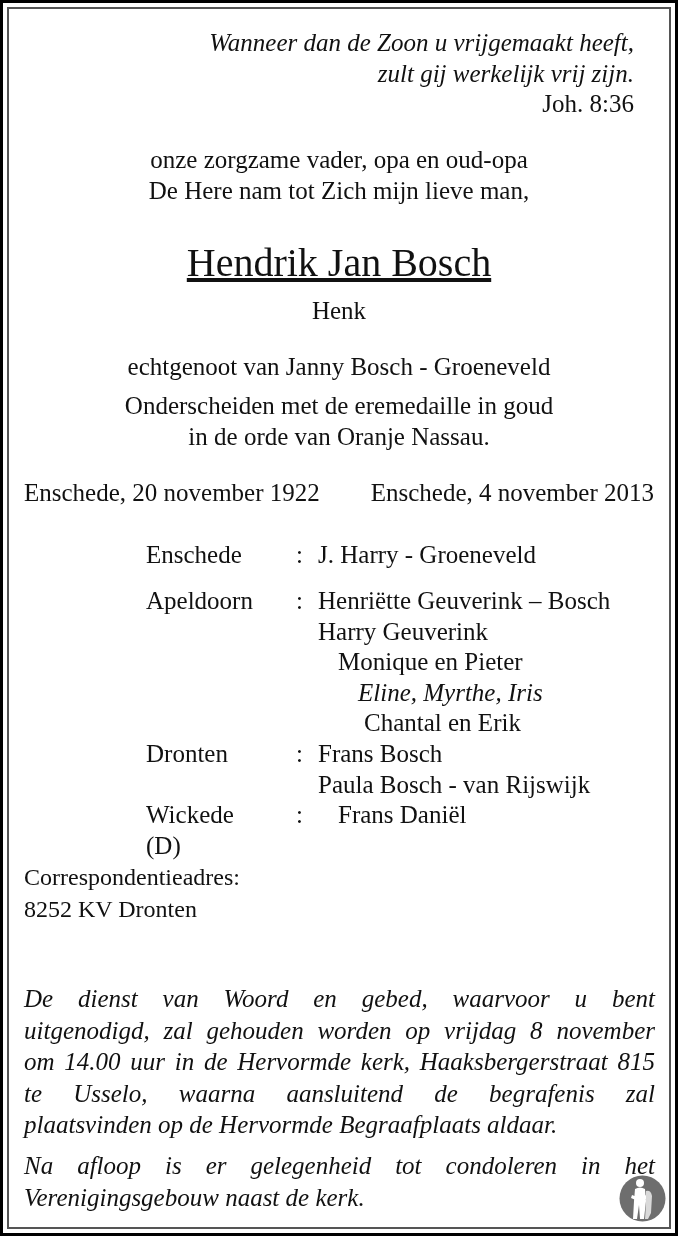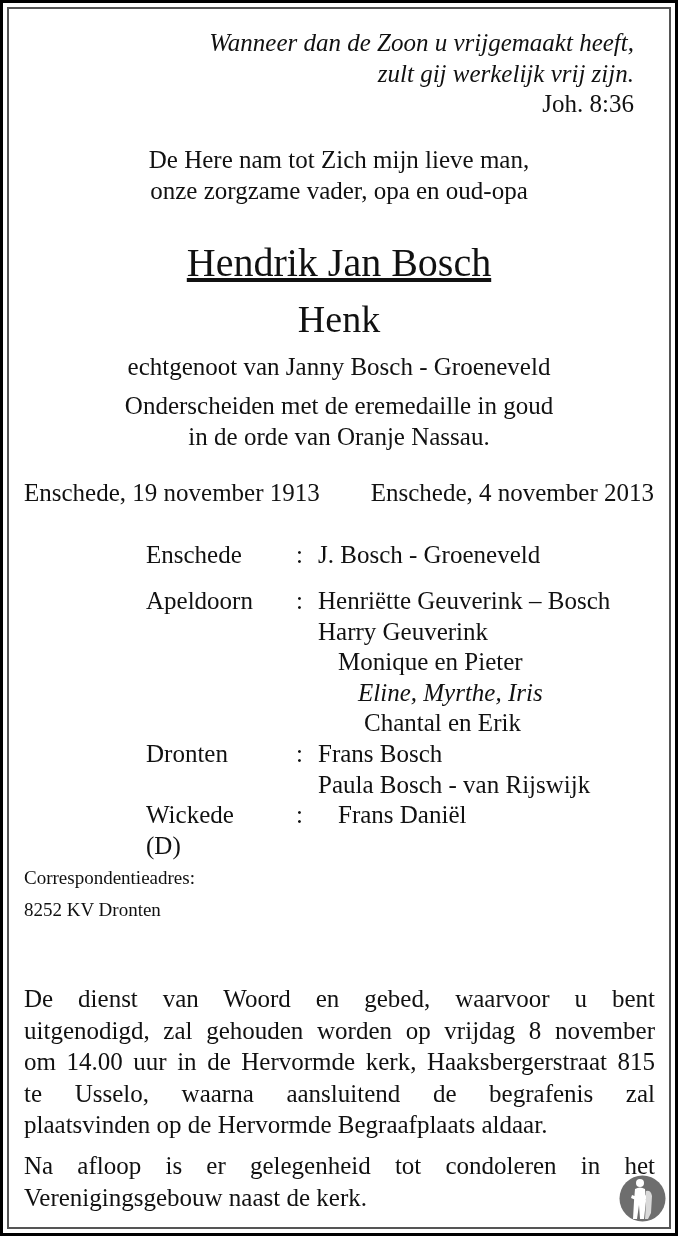--- a/index.html
+++ b/index.html
@@ -15,70 +15,70 @@
   .doc {
     position: absolute; left: 0; top: 0; width: 678px; height: 968px;
     font-family: "Liberation Serif", "DejaVu Serif", serif; color: #111;
   }
   .abs { position: absolute; white-space: nowrap; }
   .verse { right: 44px; text-align: right; font-style: italic; font-size: 25px; line-height: 31px; }
   .ref { right: 44px; font-size: 25px; }
   .center { left: 0; width: 678px; text-align: center; }
   .intro { font-size: 25px; line-height: 31px; }
   .name { font-size: 40px; }
-  .nick { font-size: 38px; }
+  .nick { font-size: 25px; }
   .sub { font-size: 25px; line-height: 31px; }
   .dates { font-size: 25px; }
   .fam { font-size: 25px; line-height: 30.5px; }
   .fam-row { position: absolute; left: 146px; }
   .fam-place { position: absolute; left: 0; }
   .fam-colon { position: absolute; left: 150px; }
   .fam-name { position: absolute; left: 172px; }
-  .corr { left: 24px; font-size: 19px; line-height: 31.5px; }
-  .para { position: absolute; left: 24px; width: 631px; font-size: 25px; line-height: 31.5px; text-align: justify; }
+  .corr { left: 24px; font-size: 24px; line-height: 31.5px; }
+  .para { position: absolute; left: 24px; width: 631px; font-size: 25px; line-height: 31.5px; text-align: justify; font-style: italic; }
   .line { display: block; }
   .justify-last { text-align-last: justify; }
   .logo { position: absolute; left: 619px; top: 1175px; width: 47px; height: 47px; }
 </style>
 </head>
 <body>
 
 <div class="frame">
     <div class="frame-inner"></div>
   </div>
 
 <div class="doc">
 
   <div class="abs verse" style="top:27px;">
     <span class="line">Wanneer dan de Zoon u vrijgemaakt heeft,</span>
     <span class="line">zult gij werkelijk vrij zijn.</span>
   </div>
   <div class="abs ref" style="top:90px;">Joh. 8:36</div>
 
   <div class="abs center intro" style="top:144px;">
+    <span class="line">onze zorgzame vader, opa en oud-opa</span>
     <span class="line">De Here nam tot Zich mijn lieve man,</span>
-    <span class="line">onze zorgzame vader, opa en oud-opa</span>
   </div>
 
   <div class="abs center name" style="top:239px;text-decoration:underline;">Hendrik Jan Bosch</div>
   <div class="abs center nick" style="top:297px;">Henk</div>
   <div class="abs center sub" style="top:351px;">echtgenoot van Janny Bosch - Groeneveld</div>
   <div class="abs center sub" style="top:390px;">
     <span class="line">Onderscheiden met de eremedaille in goud</span>
     <span class="line">in de orde van Oranje Nassau.</span>
   </div>
 
-  <div class="abs dates" style="top:479px; left:24px;">Enschede, 19 november 1913</div>
+  <div class="abs dates" style="top:479px; left:24px;">Enschede, 20 november 1922</div>
   <div class="abs dates" style="top:479px; right:24px;">Enschede, 4 november 2013</div>
 
   <div class="fam">
     <div class="fam-row" style="top:540px;">
       <span class="fam-place">Enschede</span>
       <span class="fam-colon">:</span>
-      <span class="fam-name abs" style="top:0;">J. Bosch - Groeneveld</span>
+      <span class="fam-name abs" style="top:0;">J. Harry - Groeneveld</span>
     </div>
     <div class="fam-row" style="top:586px;">
       <span class="fam-place">Apeldoorn</span>
       <span class="fam-colon">:</span>
       <span class="fam-name abs" style="top:0;">Henriëtte Geuverink – Bosch</span>
       <span class="fam-name abs" style="top:30.5px;">Harry Geuverink</span>
       <span class="fam-name abs" style="top:61px; left:192px;">Monique en Pieter</span>
       <span class="fam-name abs" style="top:91.5px; left:212px; font-style:italic;">Eline, Myrthe, Iris</span>
       <span class="fam-name abs" style="top:122px; left:192px;margin-left:26px;">Chantal en Erik</span>
     </div>

